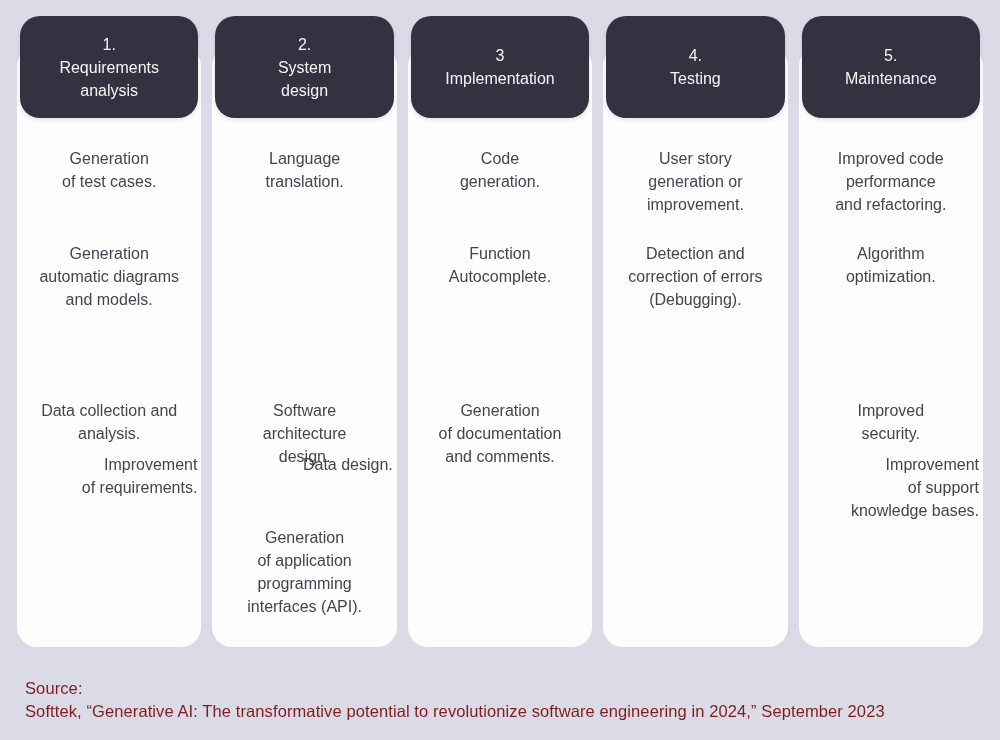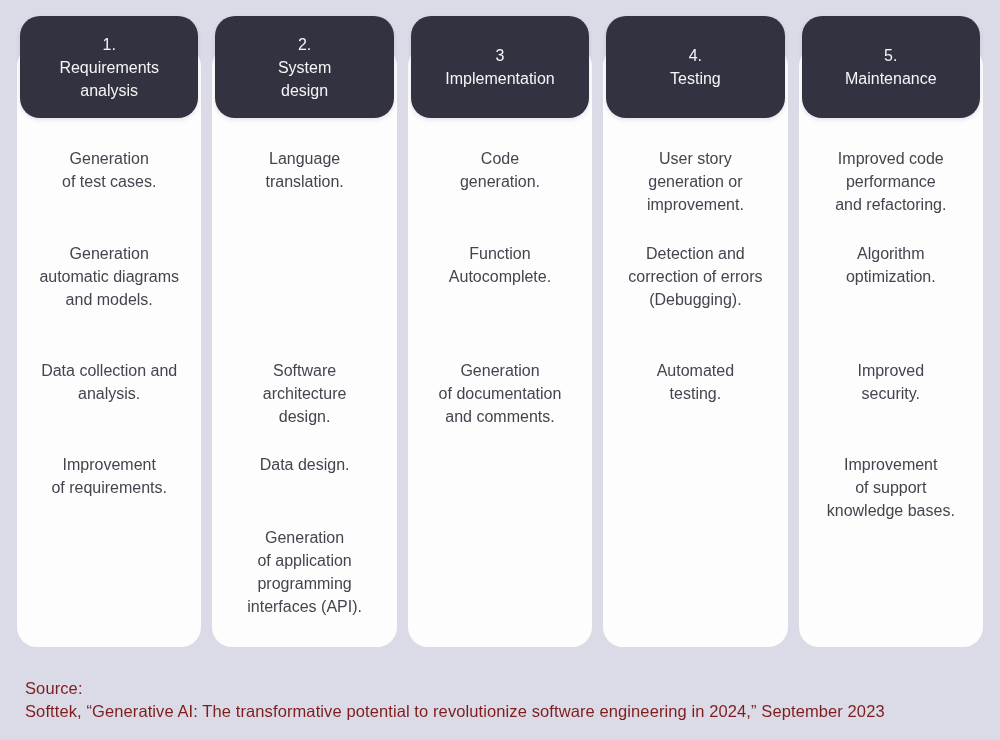--- a/index.html
+++ b/index.html
@@ -53,22 +53,22 @@
     color: #44444e;
     padding: 0 4px;
   }
   .c1 { grid-column: 1; }
   .c2 { grid-column: 2; }
   .c3 { grid-column: 3; }
   .c4 { grid-column: 4; }
   .c5 { grid-column: 5; }
   .r1 { grid-row: 3; }
   .r2 { grid-row: 4; }
-  .r3 { grid-row: 5; }
-  .r4 { grid-row: 6; }
+  .r3 { grid-row: 5; margin-top: 40px; }
+  .r4 { grid-row: 6; text-align: right; }
   .r5 { grid-row: 7; }
   .source {
     margin-top: 30px;
     padding-left: 25px;
     color: #7f1d1d;
     font-size: 16.5px;
     line-height: 22.5px;
     letter-spacing: 0.1px;
   }
 </style>
@@ -124,22 +124,20 @@
   <div class="item c3 r3">Generation
 of documentation
 and comments.</div>
 
   <div class="item c4 r1">User story
 generation or
 improvement.</div>
   <div class="item c4 r2">Detection and
 correction of errors
 (Debugging).</div>
-  <div class="item c4 r3">Automated
-testing.</div>
 
   <div class="item c5 r1">Improved code
 performance
 and refactoring.</div>
   <div class="item c5 r2">Algorithm
 optimization.</div>
   <div class="item c5 r3">Improved
 security.</div>
   <div class="item c5 r4">Improvement
 of support

